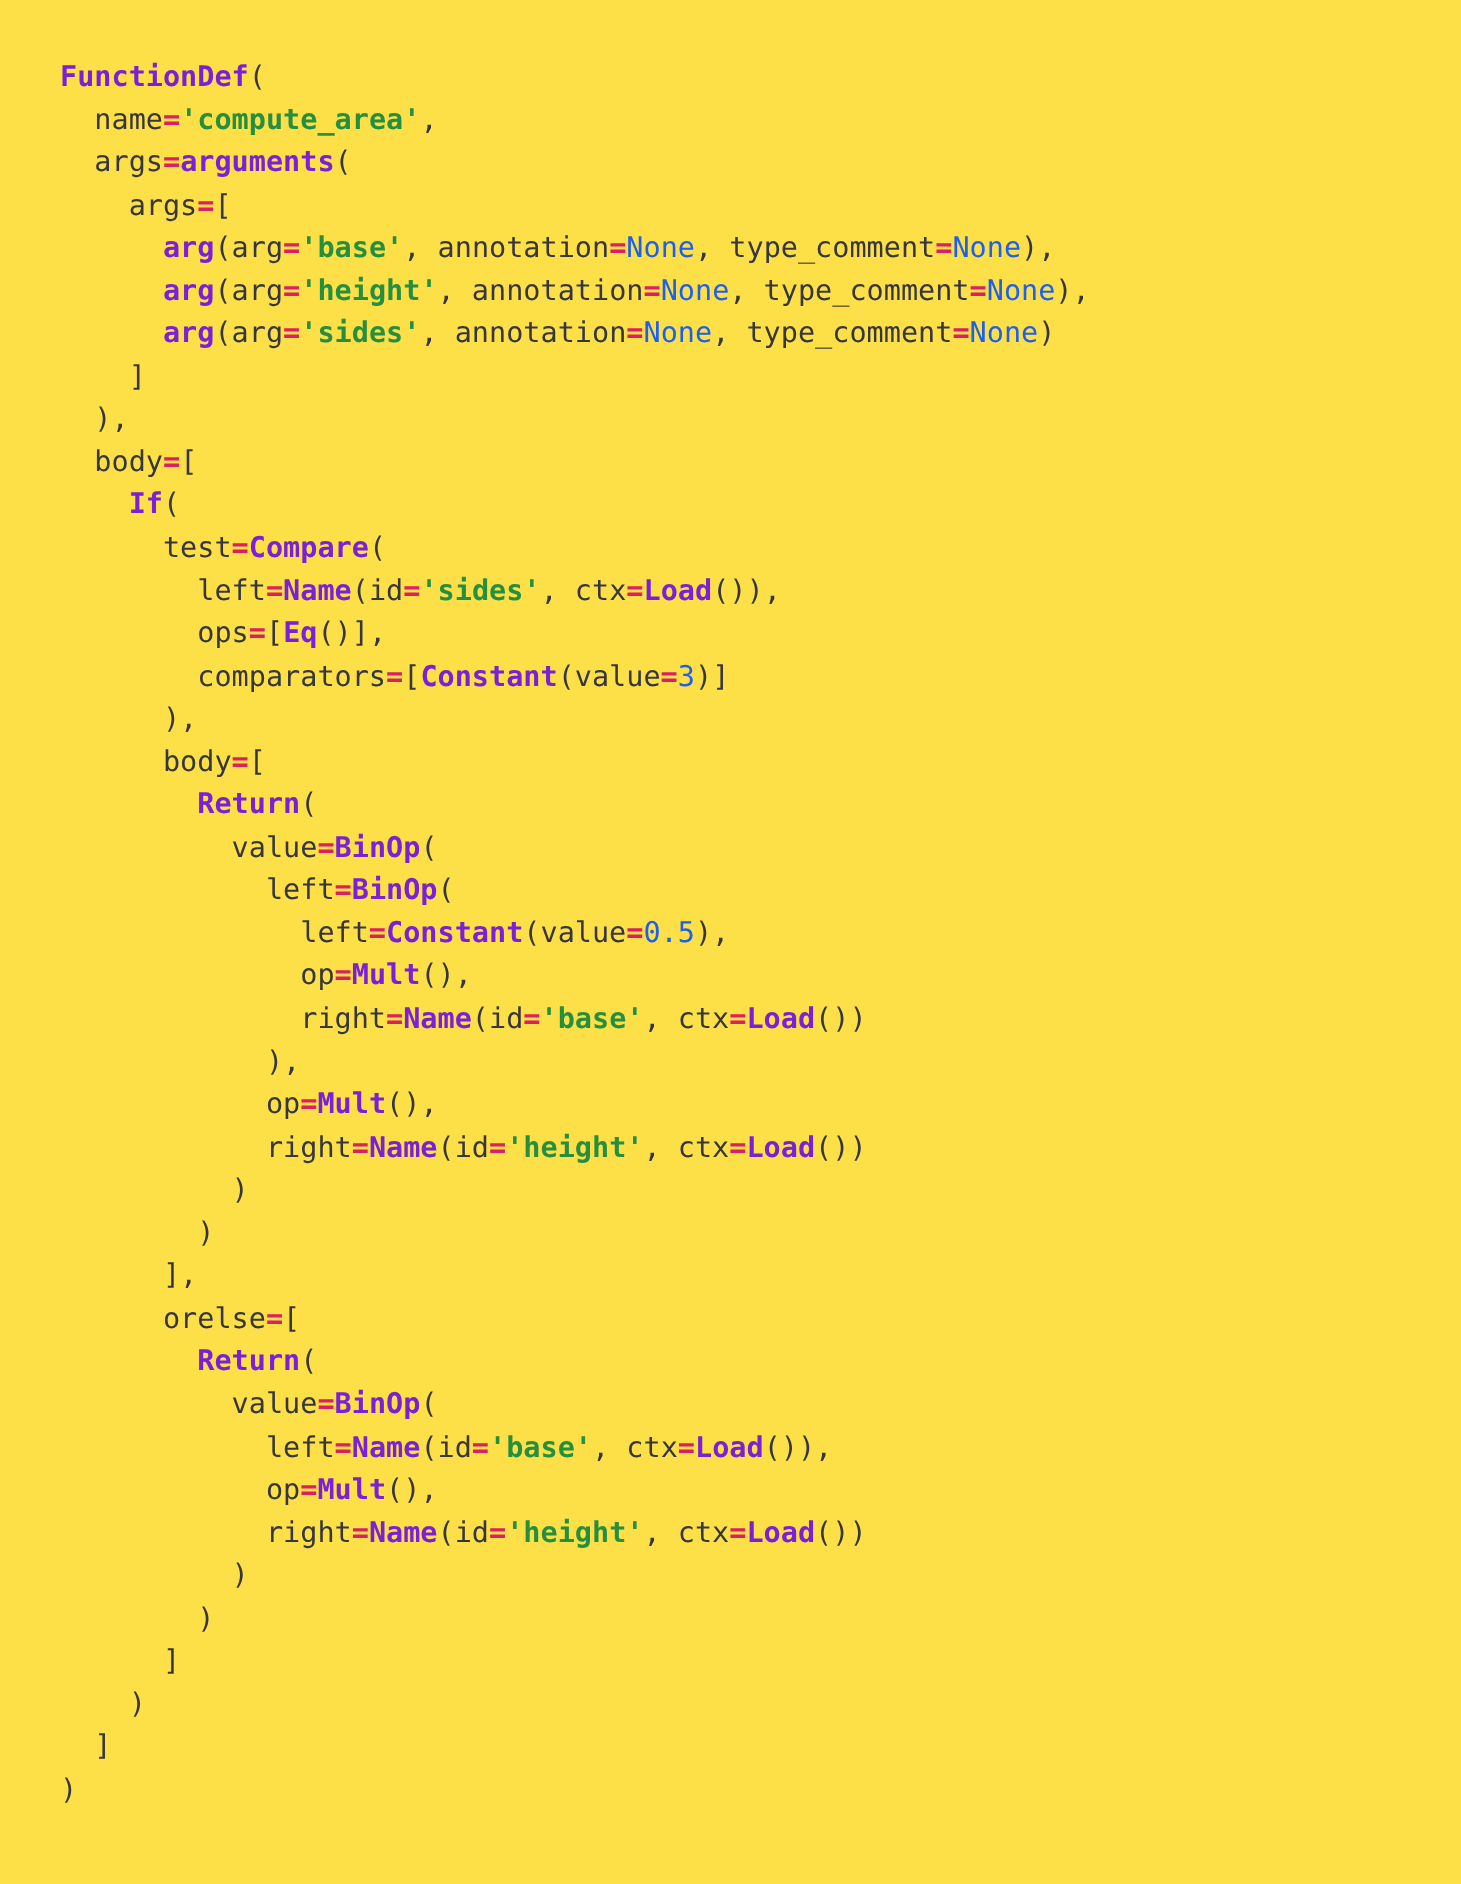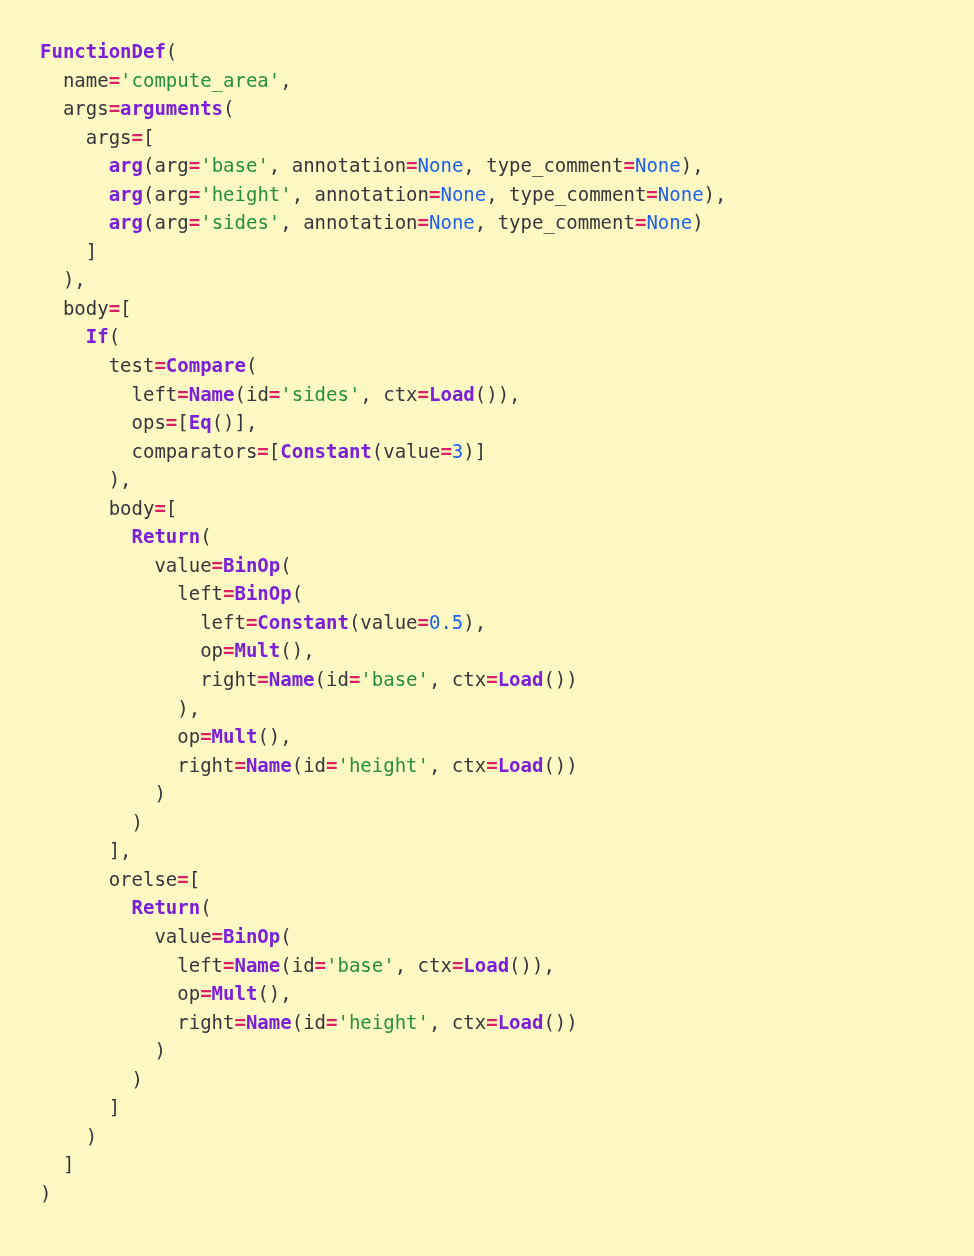--- a/index.html
+++ b/index.html
@@ -9,36 +9,36 @@
   }
   body {
     width: 974px;
     height: 1256px;
     overflow: hidden;
     position: relative;
   }
   .terminal {
     position: absolute;
     inset: 0;
-    background: #fef9c3;
+    background: #fde047;
     padding: 37px 0 0 40px;
     box-sizing: border-box;
   }
   pre.ast-dump {
     margin: 0;
     font-family: "DejaVu Sans Mono", "Liberation Mono", monospace;
     font-size: 19px;
     line-height: 28.55px;
     white-space: pre;
     color: var(--tok-p, #36363c);
   }
   .code-line { height: 28.55px; }
   .tok-p { color: var(--tok-p, #36363c); font-weight: normal; }
   .tok-c { color: var(--tok-c, #7b20d8); font-weight: bold; }
-  .tok-s { color: var(--tok-s, #268f3f); font-weight: normal; }
+  .tok-s { color: var(--tok-s, #268f3f); font-weight: bold; }
   .tok-n { color: var(--tok-n, #1e60ee); font-weight: normal; }
   .tok-e { color: var(--tok-e, #d82063); font-weight: bold; }
 </style>
 </head>
 <body style="background: rgb(0, 0, 0);">
 
 <div class="terminal">
   <pre class="ast-dump"><div class="code-line"><span class="tok tok-c">FunctionDef</span><span class="tok tok-p">(</span></div><div class="code-line"><span class="tok tok-p">  name</span><span class="tok tok-e">=</span><span class="tok tok-s">'compute_area'</span><span class="tok tok-p">,</span></div><div class="code-line"><span class="tok tok-p">  args</span><span class="tok tok-e">=</span><span class="tok tok-c">arguments</span><span class="tok tok-p">(</span></div><div class="code-line"><span class="tok tok-p">    args</span><span class="tok tok-e">=</span><span class="tok tok-p">[</span></div><div class="code-line"><span class="tok tok-p">      </span><span class="tok tok-c">arg</span><span class="tok tok-p">(arg</span><span class="tok tok-e">=</span><span class="tok tok-s">'base'</span><span class="tok tok-p">, annotation</span><span class="tok tok-e">=</span><span class="tok tok-n">None</span><span class="tok tok-p">, type_comment</span><span class="tok tok-e">=</span><span class="tok tok-n">None</span><span class="tok tok-p">),</span></div><div class="code-line"><span class="tok tok-p">      </span><span class="tok tok-c">arg</span><span class="tok tok-p">(arg</span><span class="tok tok-e">=</span><span class="tok tok-s">'height'</span><span class="tok tok-p">, annotation</span><span class="tok tok-e">=</span><span class="tok tok-n">None</span><span class="tok tok-p">, type_comment</span><span class="tok tok-e">=</span><span class="tok tok-n">None</span><span class="tok tok-p">),</span></div><div class="code-line"><span class="tok tok-p">      </span><span class="tok tok-c">arg</span><span class="tok tok-p">(arg</span><span class="tok tok-e">=</span><span class="tok tok-s">'sides'</span><span class="tok tok-p">, annotation</span><span class="tok tok-e">=</span><span class="tok tok-n">None</span><span class="tok tok-p">, type_comment</span><span class="tok tok-e">=</span><span class="tok tok-n">None</span><span class="tok tok-p">)</span></div><div class="code-line"><span class="tok tok-p">    ]</span></div><div class="code-line"><span class="tok tok-p">  ),</span></div><div class="code-line"><span class="tok tok-p">  body</span><span class="tok tok-e">=</span><span class="tok tok-p">[</span></div><div class="code-line"><span class="tok tok-p">    </span><span class="tok tok-c">If</span><span class="tok tok-p">(</span></div><div class="code-line"><span class="tok tok-p">      test</span><span class="tok tok-e">=</span><span class="tok tok-c">Compare</span><span class="tok tok-p">(</span></div><div class="code-line"><span class="tok tok-p">        left</span><span class="tok tok-e">=</span><span class="tok tok-c">Name</span><span class="tok tok-p">(id</span><span class="tok tok-e">=</span><span class="tok tok-s">'sides'</span><span class="tok tok-p">, ctx</span><span class="tok tok-e">=</span><span class="tok tok-c">Load</span><span class="tok tok-p">()),</span></div><div class="code-line"><span class="tok tok-p">        ops</span><span class="tok tok-e">=</span><span class="tok tok-p">[</span><span class="tok tok-c">Eq</span><span class="tok tok-p">()],</span></div><div class="code-line"><span class="tok tok-p">        comparators</span><span class="tok tok-e">=</span><span class="tok tok-p">[</span><span class="tok tok-c">Constant</span><span class="tok tok-p">(value</span><span class="tok tok-e">=</span><span class="tok tok-n">3</span><span class="tok tok-p">)]</span></div><div class="code-line"><span class="tok tok-p">      ),</span></div><div class="code-line"><span class="tok tok-p">      body</span><span class="tok tok-e">=</span><span class="tok tok-p">[</span></div><div class="code-line"><span class="tok tok-p">        </span><span class="tok tok-c">Return</span><span class="tok tok-p">(</span></div><div class="code-line"><span class="tok tok-p">          value</span><span class="tok tok-e">=</span><span class="tok tok-c">BinOp</span><span class="tok tok-p">(</span></div><div class="code-line"><span class="tok tok-p">            left</span><span class="tok tok-e">=</span><span class="tok tok-c">BinOp</span><span class="tok tok-p">(</span></div><div class="code-line"><span class="tok tok-p">              left</span><span class="tok tok-e">=</span><span class="tok tok-c">Constant</span><span class="tok tok-p">(value</span><span class="tok tok-e">=</span><span class="tok tok-n">0.5</span><span class="tok tok-p">),</span></div><div class="code-line"><span class="tok tok-p">              op</span><span class="tok tok-e">=</span><span class="tok tok-c">Mult</span><span class="tok tok-p">(),</span></div><div class="code-line"><span class="tok tok-p">              right</span><span class="tok tok-e">=</span><span class="tok tok-c">Name</span><span class="tok tok-p">(id</span><span class="tok tok-e">=</span><span class="tok tok-s">'base'</span><span class="tok tok-p">, ctx</span><span class="tok tok-e">=</span><span class="tok tok-c">Load</span><span class="tok tok-p">())</span></div><div class="code-line"><span class="tok tok-p">            ),</span></div><div class="code-line"><span class="tok tok-p">            op</span><span class="tok tok-e">=</span><span class="tok tok-c">Mult</span><span class="tok tok-p">(),</span></div><div class="code-line"><span class="tok tok-p">            right</span><span class="tok tok-e">=</span><span class="tok tok-c">Name</span><span class="tok tok-p">(id</span><span class="tok tok-e">=</span><span class="tok tok-s">'height'</span><span class="tok tok-p">, ctx</span><span class="tok tok-e">=</span><span class="tok tok-c">Load</span><span class="tok tok-p">())</span></div><div class="code-line"><span class="tok tok-p">          )</span></div><div class="code-line"><span class="tok tok-p">        )</span></div><div class="code-line"><span class="tok tok-p">      ],</span></div><div class="code-line"><span class="tok tok-p">      orelse</span><span class="tok tok-e">=</span><span class="tok tok-p">[</span></div><div class="code-line"><span class="tok tok-p">        </span><span class="tok tok-c">Return</span><span class="tok tok-p">(</span></div><div class="code-line"><span class="tok tok-p">          value</span><span class="tok tok-e">=</span><span class="tok tok-c">BinOp</span><span class="tok tok-p">(</span></div><div class="code-line"><span class="tok tok-p">            left</span><span class="tok tok-e">=</span><span class="tok tok-c">Name</span><span class="tok tok-p">(id</span><span class="tok tok-e">=</span><span class="tok tok-s">'base'</span><span class="tok tok-p">, ctx</span><span class="tok tok-e">=</span><span class="tok tok-c">Load</span><span class="tok tok-p">()),</span></div><div class="code-line"><span class="tok tok-p">            op</span><span class="tok tok-e">=</span><span class="tok tok-c">Mult</span><span class="tok tok-p">(),</span></div><div class="code-line"><span class="tok tok-p">            right</span><span class="tok tok-e">=</span><span class="tok tok-c">Name</span><span class="tok tok-p">(id</span><span class="tok tok-e">=</span><span class="tok tok-s">'height'</span><span class="tok tok-p">, ctx</span><span class="tok tok-e">=</span><span class="tok tok-c">Load</span><span class="tok tok-p">())</span></div><div class="code-line"><span class="tok tok-p">          )</span></div><div class="code-line"><span class="tok tok-p">        )</span></div><div class="code-line"><span class="tok tok-p">      ]</span></div><div class="code-line"><span class="tok tok-p">    )</span></div><div class="code-line"><span class="tok tok-p">  ]</span></div><div class="code-line"><span class="tok tok-p">)</span></div></pre>
 </div>
 

